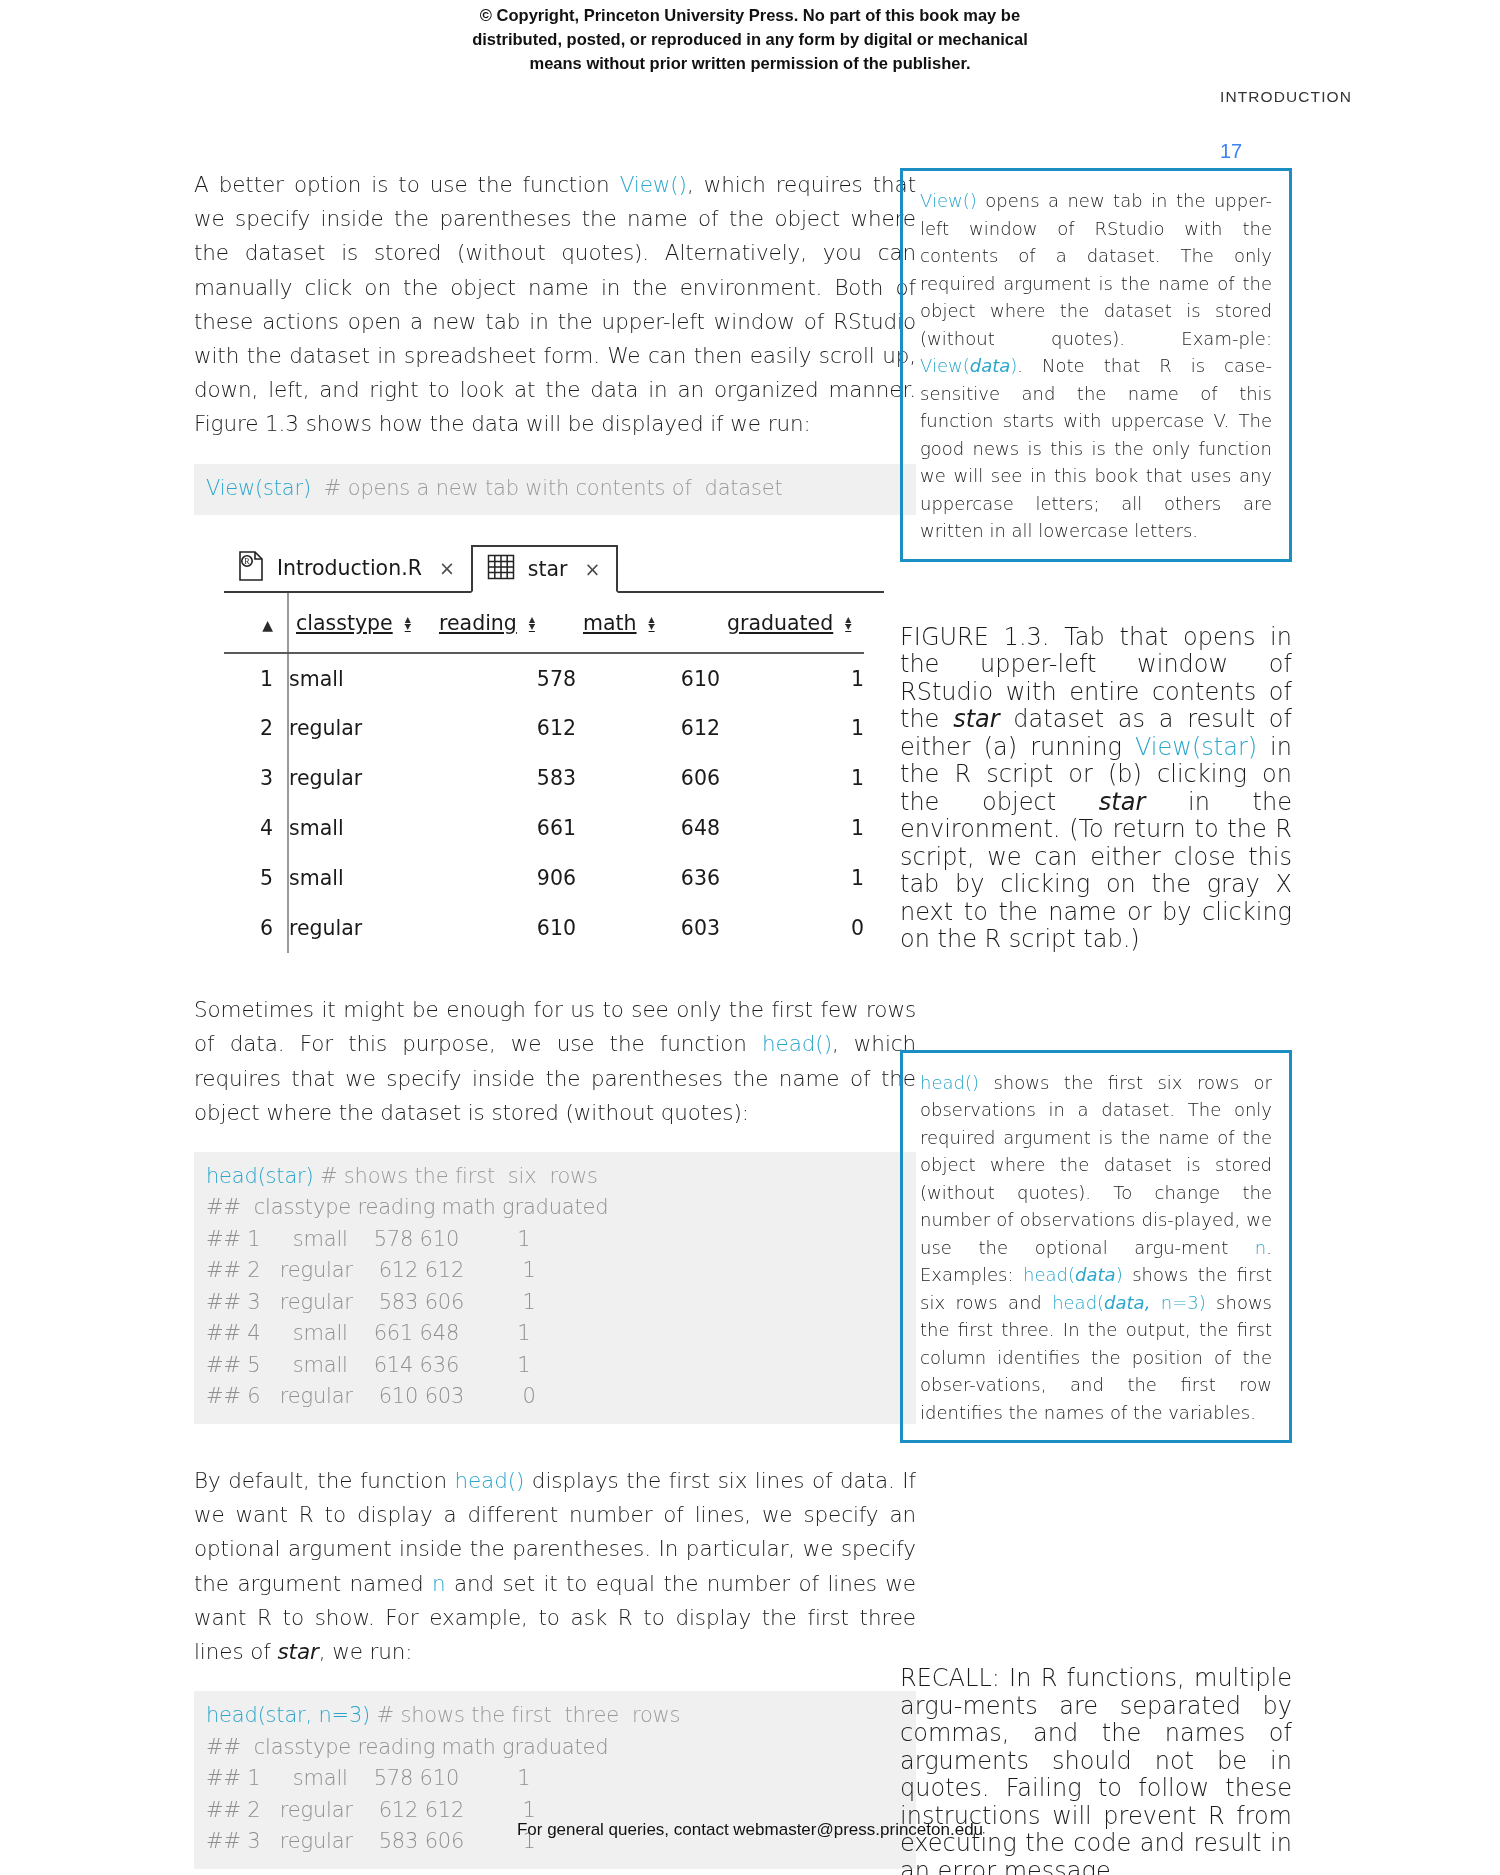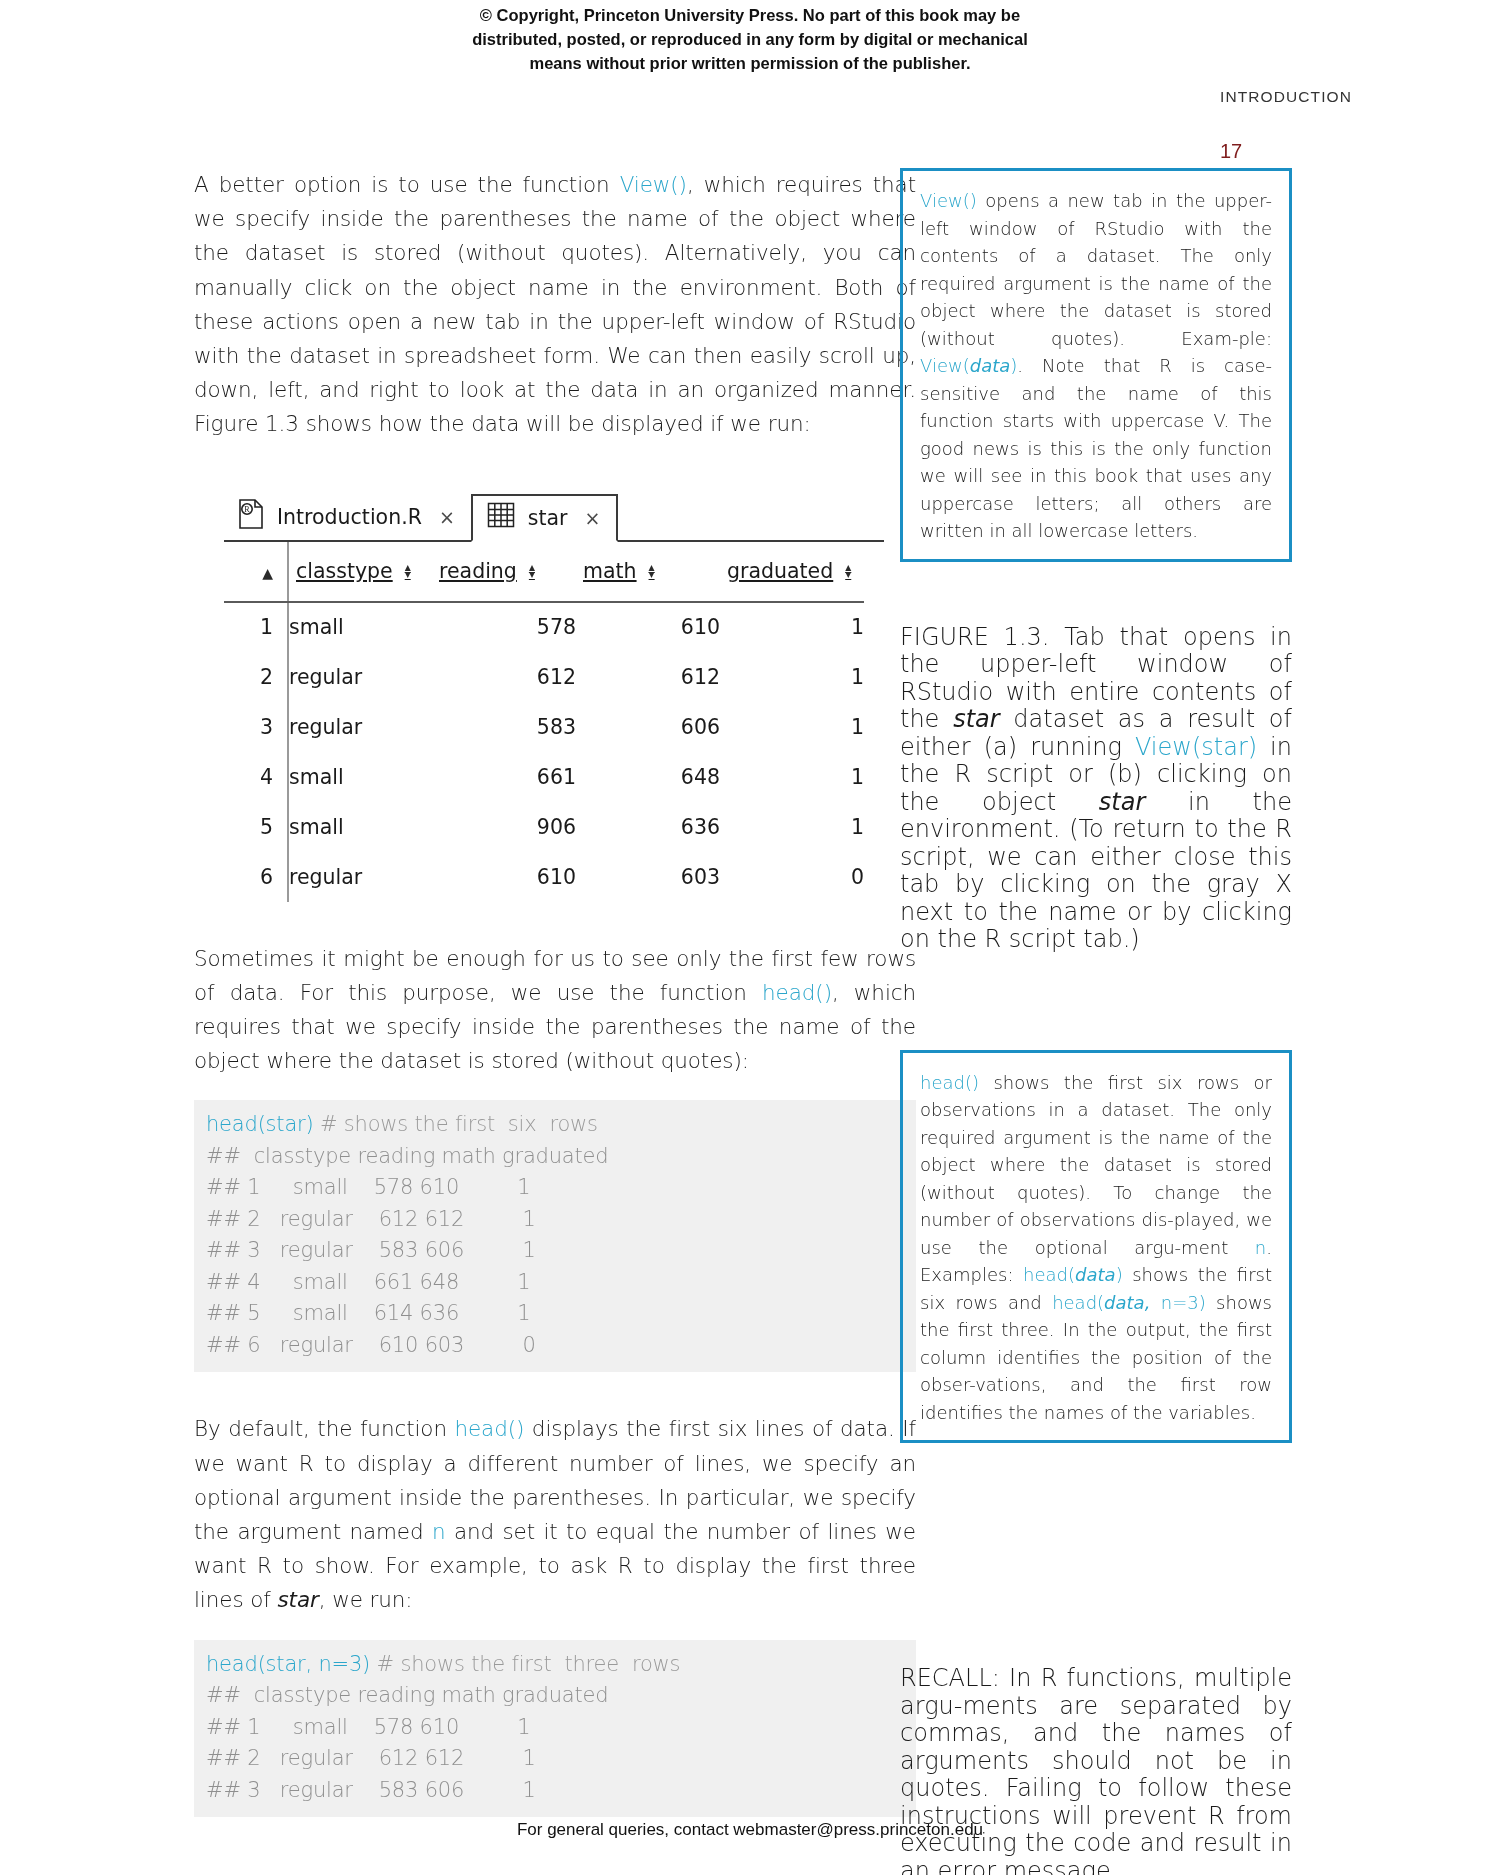--- a/index.html
+++ b/index.html
@@ -40,21 +40,21 @@
     color: #333;
     flex-direction: column;
   }
   .runhead .rh-label {
     font-size: 15.5px;
     letter-spacing: 1.1px;
     font-family: "Liberation Sans", sans-serif;
   }
   .runhead .rh-page {
     font-size: 20px;
-    color: #7f1d1d;
+    color: #3b82f6;
     text-align: right;
   }
 
   
   .main-col {
     position: absolute;
     left: 194px;
     top: 168px;
     width: 722px;
   }
@@ -223,20 +223,21 @@
   <span class="rh-label">INTRODUCTION</span>
   <span class="rh-page">17</span>
 </div>
 
 <div class="main-col">
 
   <p class="body"><span>A better option is to use the function </span><span class="fn">View()</span><span>, which requires that we specify inside the parentheses the name of the object where the dataset is stored (without quotes).  Alternatively, you can manually click on the object name in the environment.  Both of these actions open a new tab in the upper-left window of RStudio with the dataset in spreadsheet form. We can then easily scroll up, down, left, and right to look at the data in an organized manner. Figure 1.3 shows how the data will be displayed if we run:</span></p>
 
   <div class="gap-after-para"></div>
 
+  <div class="code"><span class="k">View(star)</span><span class="cm">  # opens a new tab with contents of  dataset</span></div>
 
   <div class="rstudio-fig">
 
     <div class="tabbar">
       <div class="tabline"></div>
 
       <div class="tab inactive">
         <span>
           <svg class="icon-rfile" viewBox="0 0 26 30" fill="none" stroke="#222" stroke-width="1.6">
             <path d="M2 1 h15 l7 7 v21 h-22 z" fill="#fff"></path>

